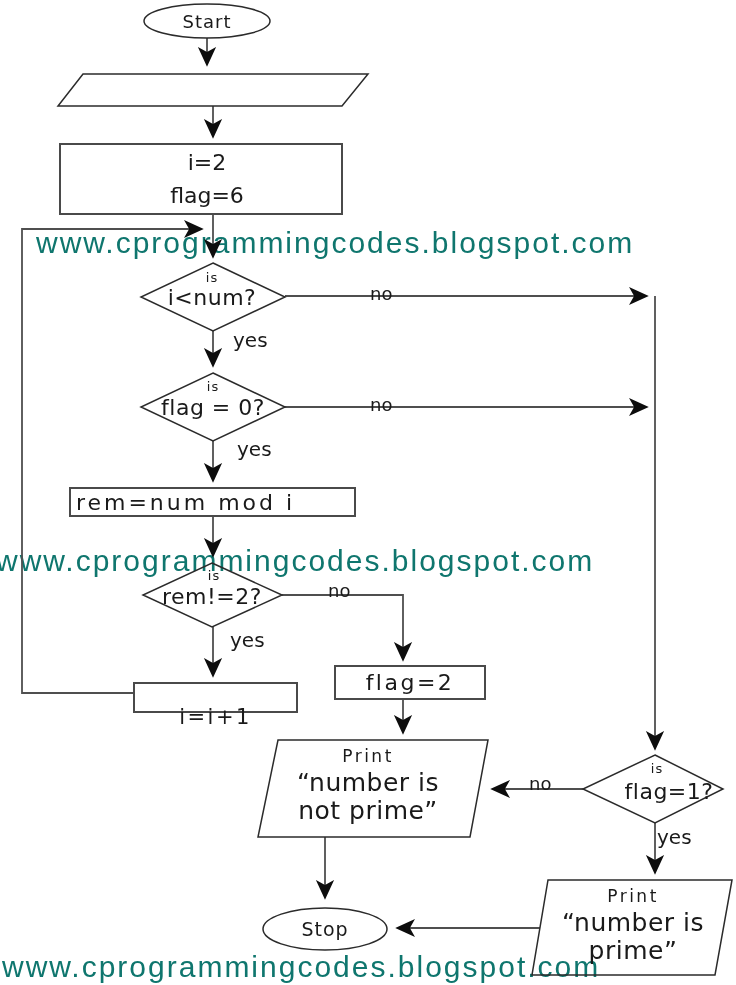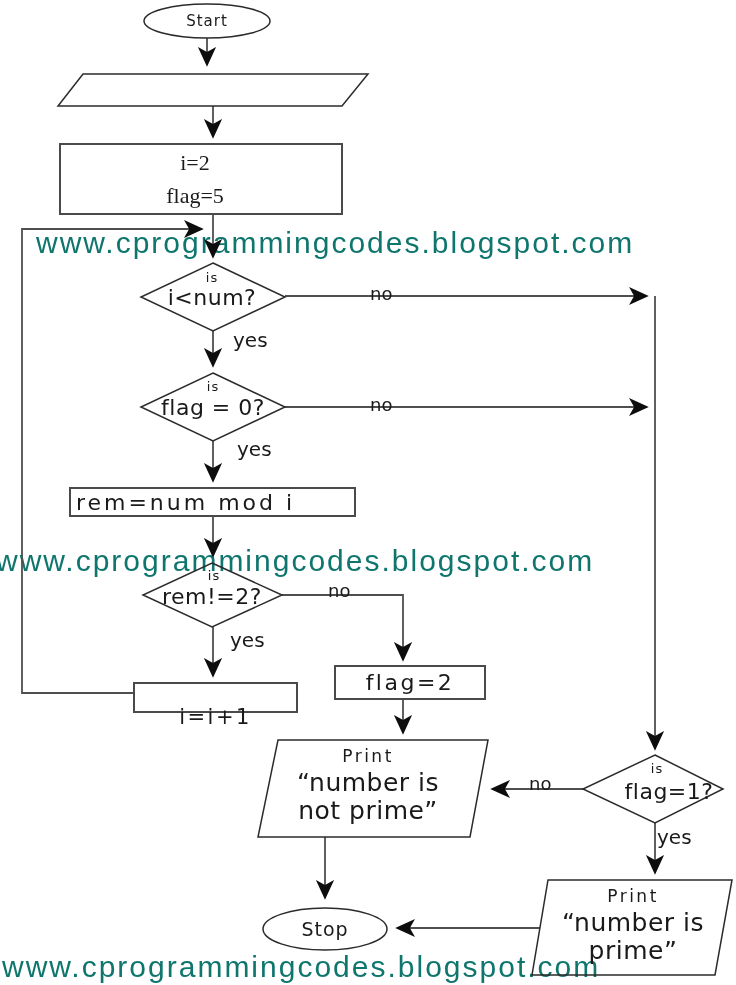--- a/index.html
+++ b/index.html
@@ -72,26 +72,26 @@
       <polygon points="212,563 282,595 212,627 143,595" stroke="#2b2b2b" stroke-width="1.5"></polygon>
       <rect x="134" y="683" width="163" height="29" stroke="#4a4a4a" stroke-width="2"></rect>
       <rect x="335" y="666" width="150" height="33" stroke="#4a4a4a" stroke-width="2"></rect>
       <polygon points="278,740 488,740 470,837 258,837" stroke="#2b2b2b" stroke-width="1.5"></polygon>
       <polygon points="655,755 723,789 655,823 583,789" stroke="#2b2b2b" stroke-width="1.5"></polygon>
       <polygon points="548,880 732,880 715,975 532,975" stroke="#2b2b2b" stroke-width="1.5"></polygon>
       <ellipse cx="325" cy="929" rx="62" ry="21" stroke="#2b2b2b" stroke-width="1.5"></ellipse>
     </g>
   </svg>
 
-  <div class="box" style="left:144px;top:4px;width:126px;height:34px;font-size:15px;letter-spacing:1px;">Start</div>
+  <div class="box" style="left:144px;top:4px;width:126px;height:34px;font-size:18px;letter-spacing:1px;">Start</div>
 
 
-  <div class="box" style="left:60px;top:144px;width:270px;height:70px;font-size:22px;font-family:Liberation Serif, serif;">
+  <div class="box" style="left:72px;top:144px;width:270px;height:70px;font-size:22px;">
     <div style="line-height:33px;">i=2</div>
-    <div style="line-height:33px;">flag=5</div>
+    <div style="line-height:33px;">flag=6</div>
   </div>
 
   <div class="lbl is cx" style="left:212px;top:271px;">is</div>
   <div class="lbl dlab cx" style="left:212px;top:286px;">i&lt;num?</div>
   <div class="lbl no" style="left:370px;top:276px;">no</div>
   <div class="lbl yes" style="left:233px;top:329px;">yes</div>
 
   <div class="lbl is cx" style="left:213px;top:380px;">is</div>
   <div class="lbl dlab cx" style="left:213px;top:396px;">flag = 0?</div>
   <div class="lbl no" style="left:370px;top:387px;">no</div>

